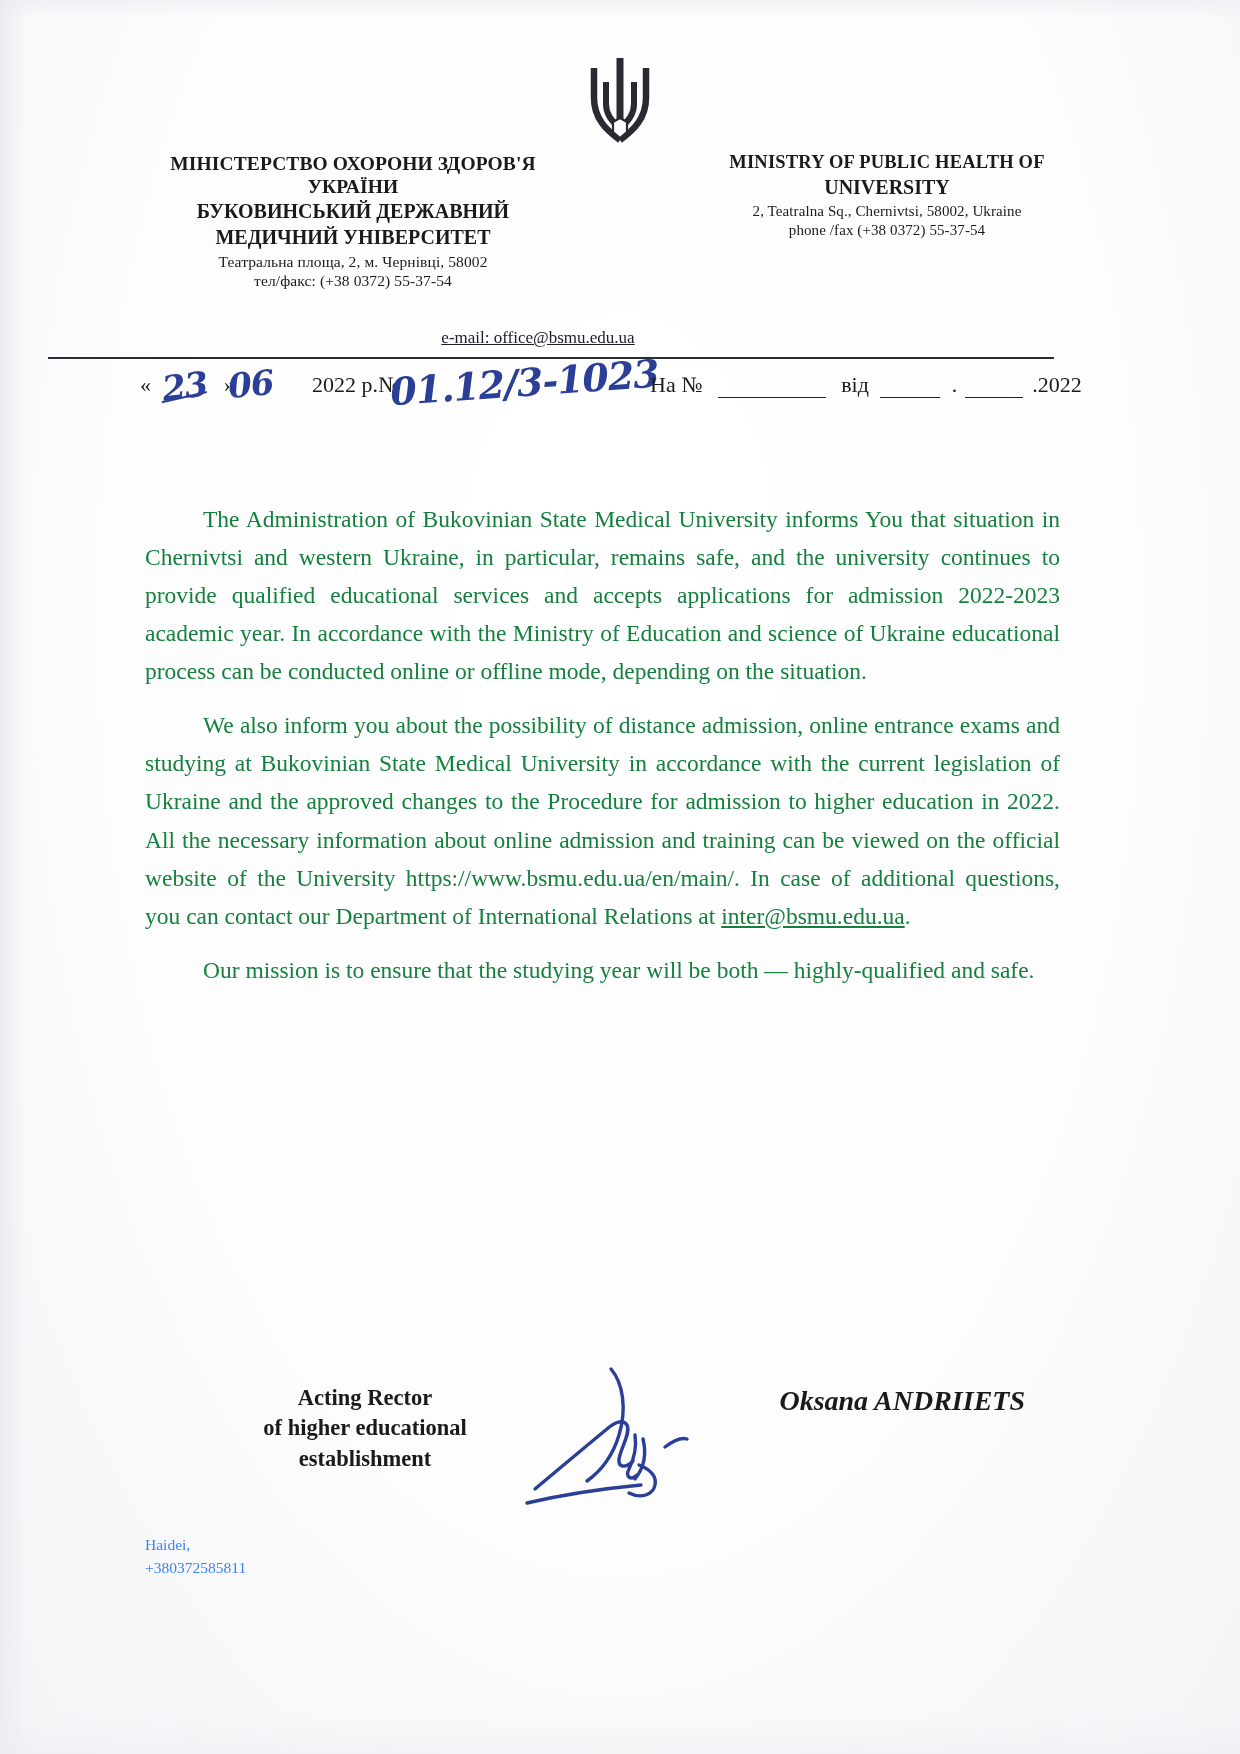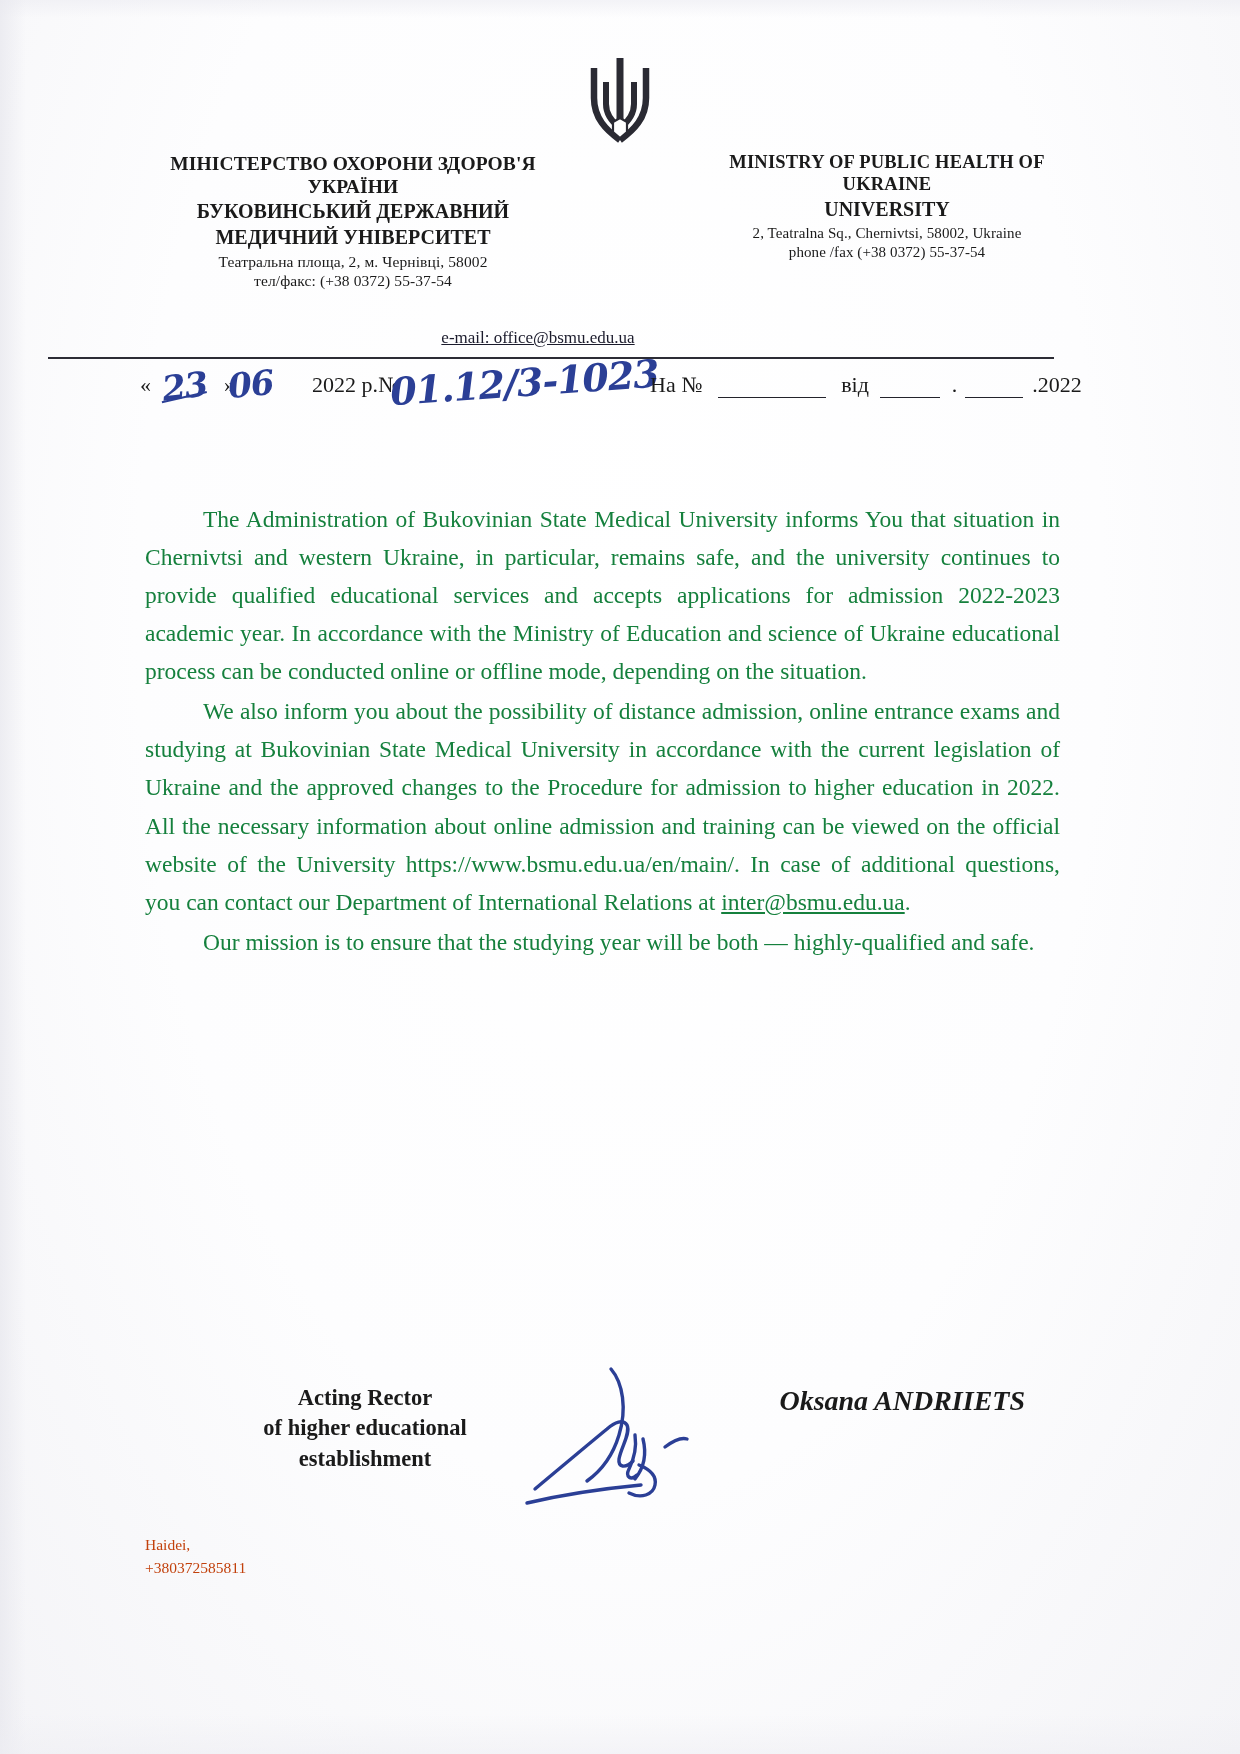--- a/index.html
+++ b/index.html
@@ -122,21 +122,21 @@
 
   
   .body-text{
     position:absolute;top:500px;left:145px;width:915px;
     font-size:23.5px;
     line-height:1.62;
     text-align:justify;
     color:#15803d;
   }
   .body-text p{margin:0 0 0 0;text-indent:58px;}
-  .body-text p + p{margin-top:2px;}
+  .body-text p + p{margin-top:16px;}
   .body-text u{text-decoration:underline;}
 
   
   .sig-block{
     position:absolute;top:1383px;left:145px;width:915px;height:130px;
   }
   .sig-title{
     position:absolute;left:75px;top:0;width:290px;
     text-align:center;font-weight:bold;font-size:22.5px;line-height:1.35;
   }
@@ -144,21 +144,21 @@
     position:absolute;right:35px;top:2px;
     font-weight:bold;font-size:28px;white-space:nowrap;font-style:italic;
   }
   .signature{
     position:absolute;left:370px;top:-40px;width:220px;height:190px;
   }
 
   
   .footer{
     position:absolute;top:1533px;left:145px;
-    font-size:15.5px;line-height:1.5;color:#c2410c;
+    font-size:15.5px;line-height:1.5;color:#3b82f6;
   }
 </style>
 </head>
 <body>
 
 <div class="paper"></div>
 <div class="scan-shadow-top"></div>
 <div class="scan-shadow-left"></div>
 <div class="scan-shadow-bottom"></div>
 
@@ -181,21 +181,20 @@
     <div class="lh-col left">
       <div class="lh-big">МІНІСТЕРСТВО ОХОРОНИ ЗДОРОВ'Я</div>
       <div class="lh-big">УКРАЇНИ</div>
       <div class="lh-mid">БУКОВИНСЬКИЙ ДЕРЖАВНИЙ</div>
       <div class="lh-mid">МЕДИЧНИЙ УНІВЕРСИТЕТ</div>
       <div class="lh-addr">Театральна площа, 2, м. Чернівці, 58002</div>
       <div class="lh-addr lh-line2">тел/факс: (+38 0372) 55-37-54</div>
     </div>
     <div class="lh-col right">
       <div class="lh-big en">MINISTRY OF PUBLIC HEALTH OF</div>
-      <div class="lh-big en">UKRAINE</div>
       <div class="lh-mid">UNIVERSITY</div>
       <div class="lh-addr small">2, Teatralna Sq., Chernivtsi, 58002, Ukraine</div>
       <div class="lh-addr small lh-line2">phone /fax (+38 0372) 55-37-54</div>
     </div>
   </div>
 
   <div class="email-row">
     <span>e-mail: office@bsmu.edu.ua</span>
   </div>
 

